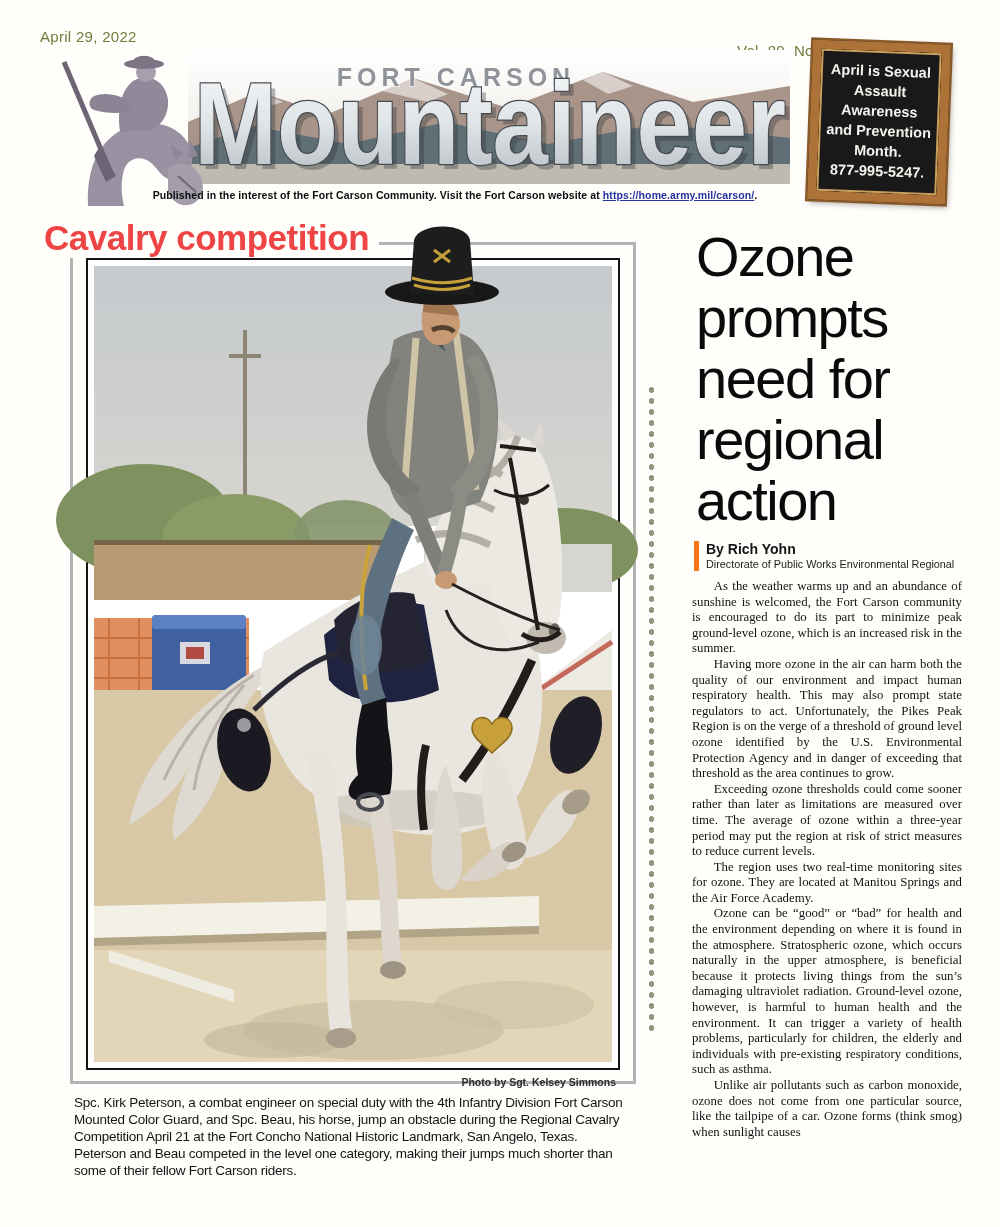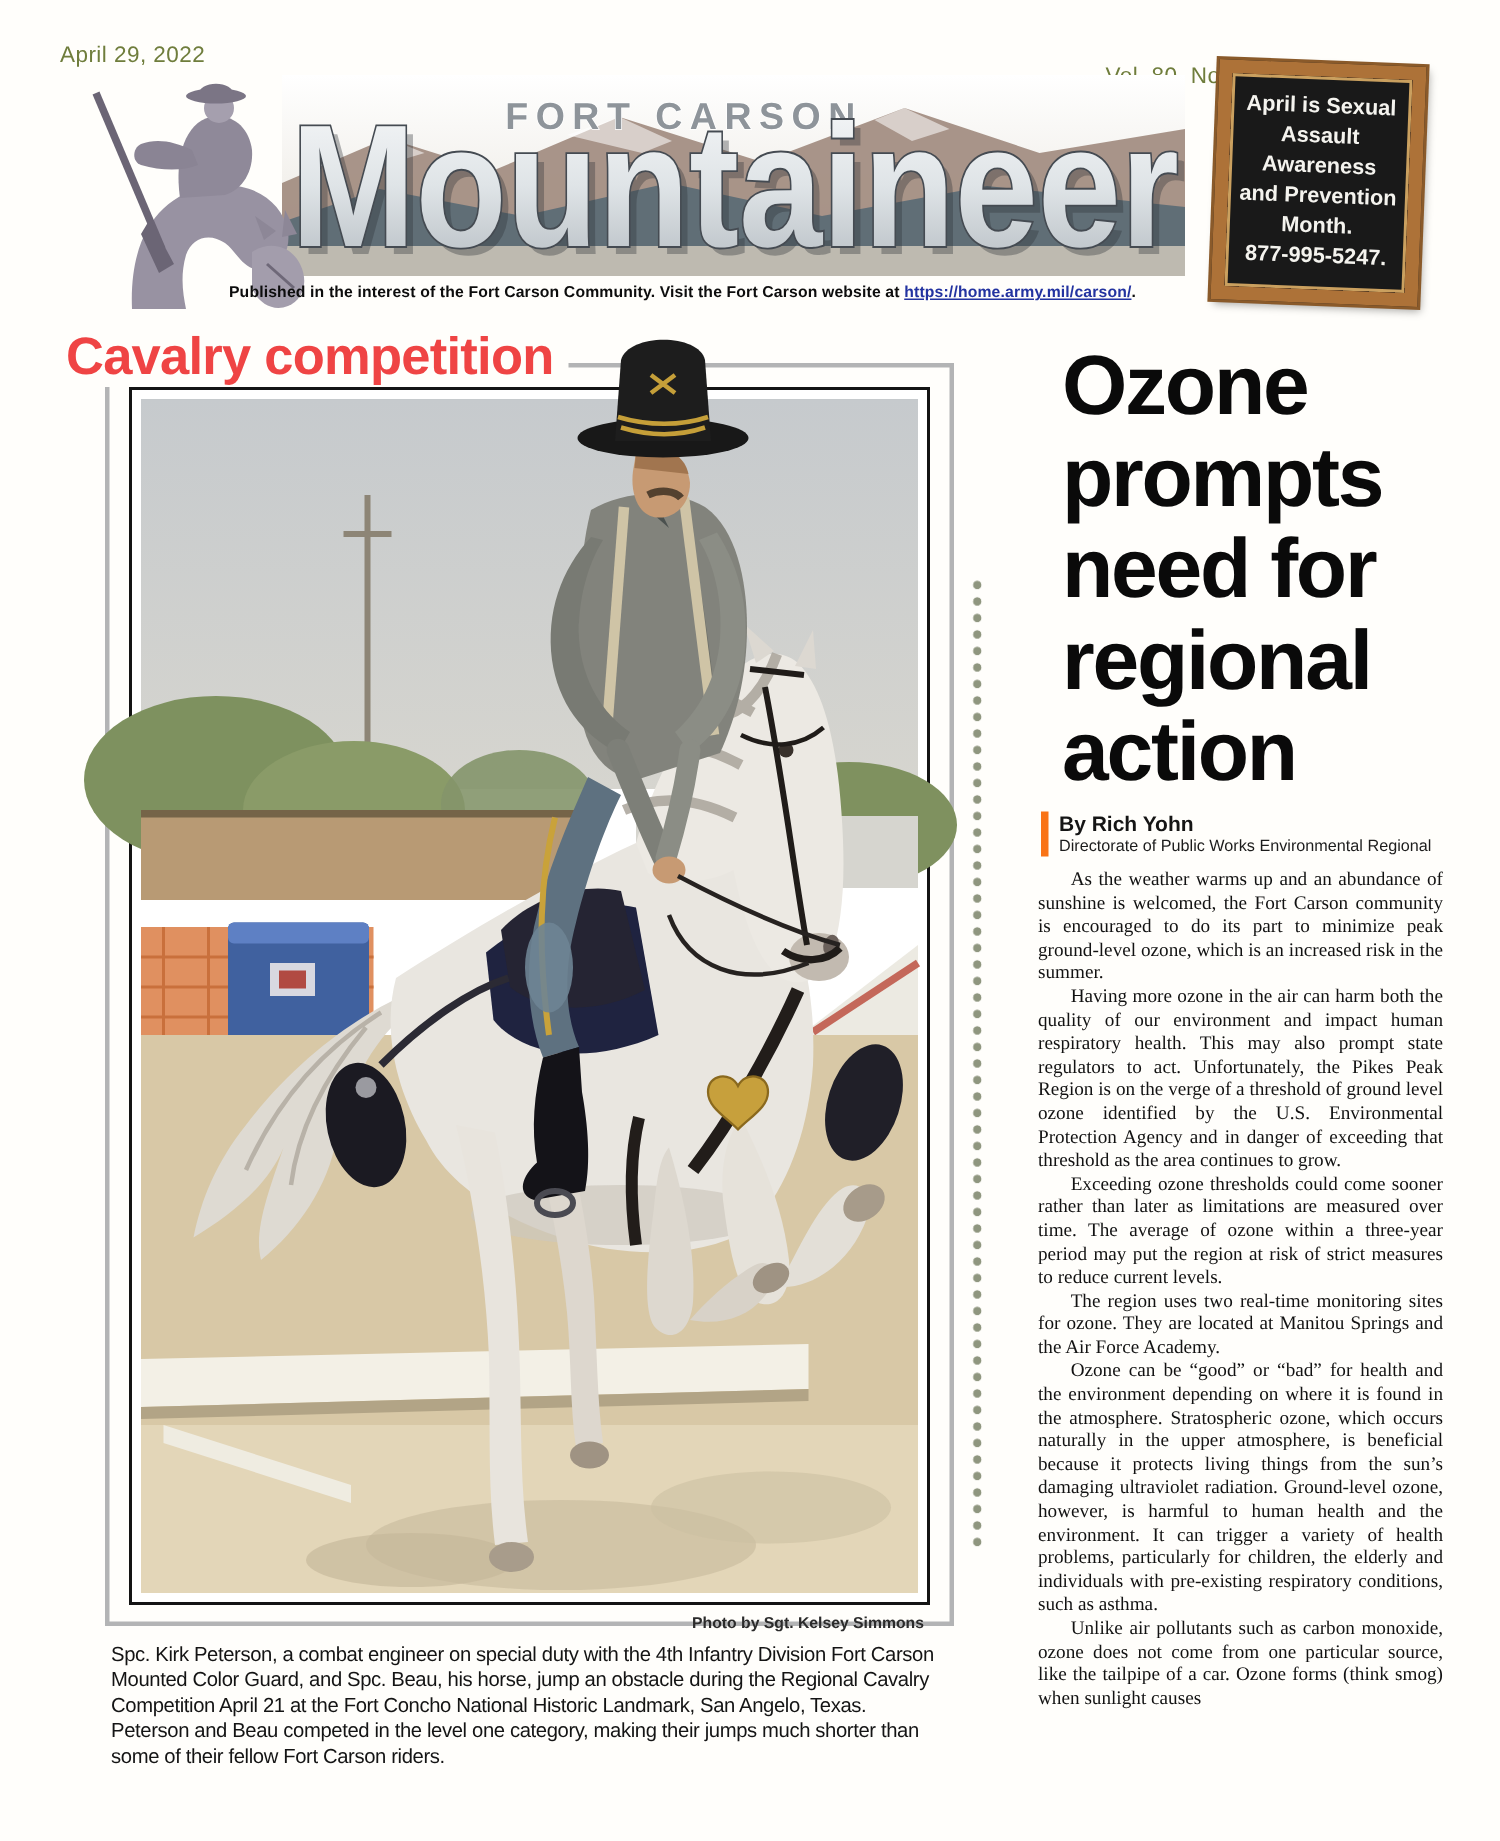--- a/index.html
+++ b/index.html
@@ -35,22 +35,22 @@
   .caption{position:absolute;left:34px;top:876px;width:552px;font-size:13.5px;line-height:17px;
        letter-spacing:-0.25px;color:#141414;z-index:3;}
 
   
   .dotted-divider{position:absolute;left:647px;top:385px;width:9px;height:650px;
        background:radial-gradient(circle at 4.5px 5px,#8f967f 2.6px,rgba(0,0,0,0) 3px);
        background-size:9px 11px;background-repeat:repeat-y;}
 
   
   .right-story{position:absolute;left:692px;top:226px;width:270px;}
-  .right-headline{font-size:56px;line-height:61px;font-weight:bold;letter-spacing:-1.5px;
-       color:#0a0a0a;margin:0 0 10px 16px;}
+  .right-headline{font-size:56px;line-height:61px;font-weight:normal;letter-spacing:-1.5px;
+       color:#0a0a0a;margin:0 0 10px 4px;}
   .byline-block{position:relative;border-left:5px solid #f97316;padding-left:7px;margin:4px 0 8px 2px;}
   .byline{font-size:14px;font-weight:bold;color:#151515;line-height:17px;}
   .byline-org{font-size:10.8px;color:#1c1c1c;line-height:13px;}
   .body-copy p{margin:0;font-family:Liberation Serif, serif;font-size:12.8px;line-height:15.6px;
        text-align:justify;text-indent:1.7em;color:#121212;}
 </style>
 </head>
 <body>
 
 <div id="page">

